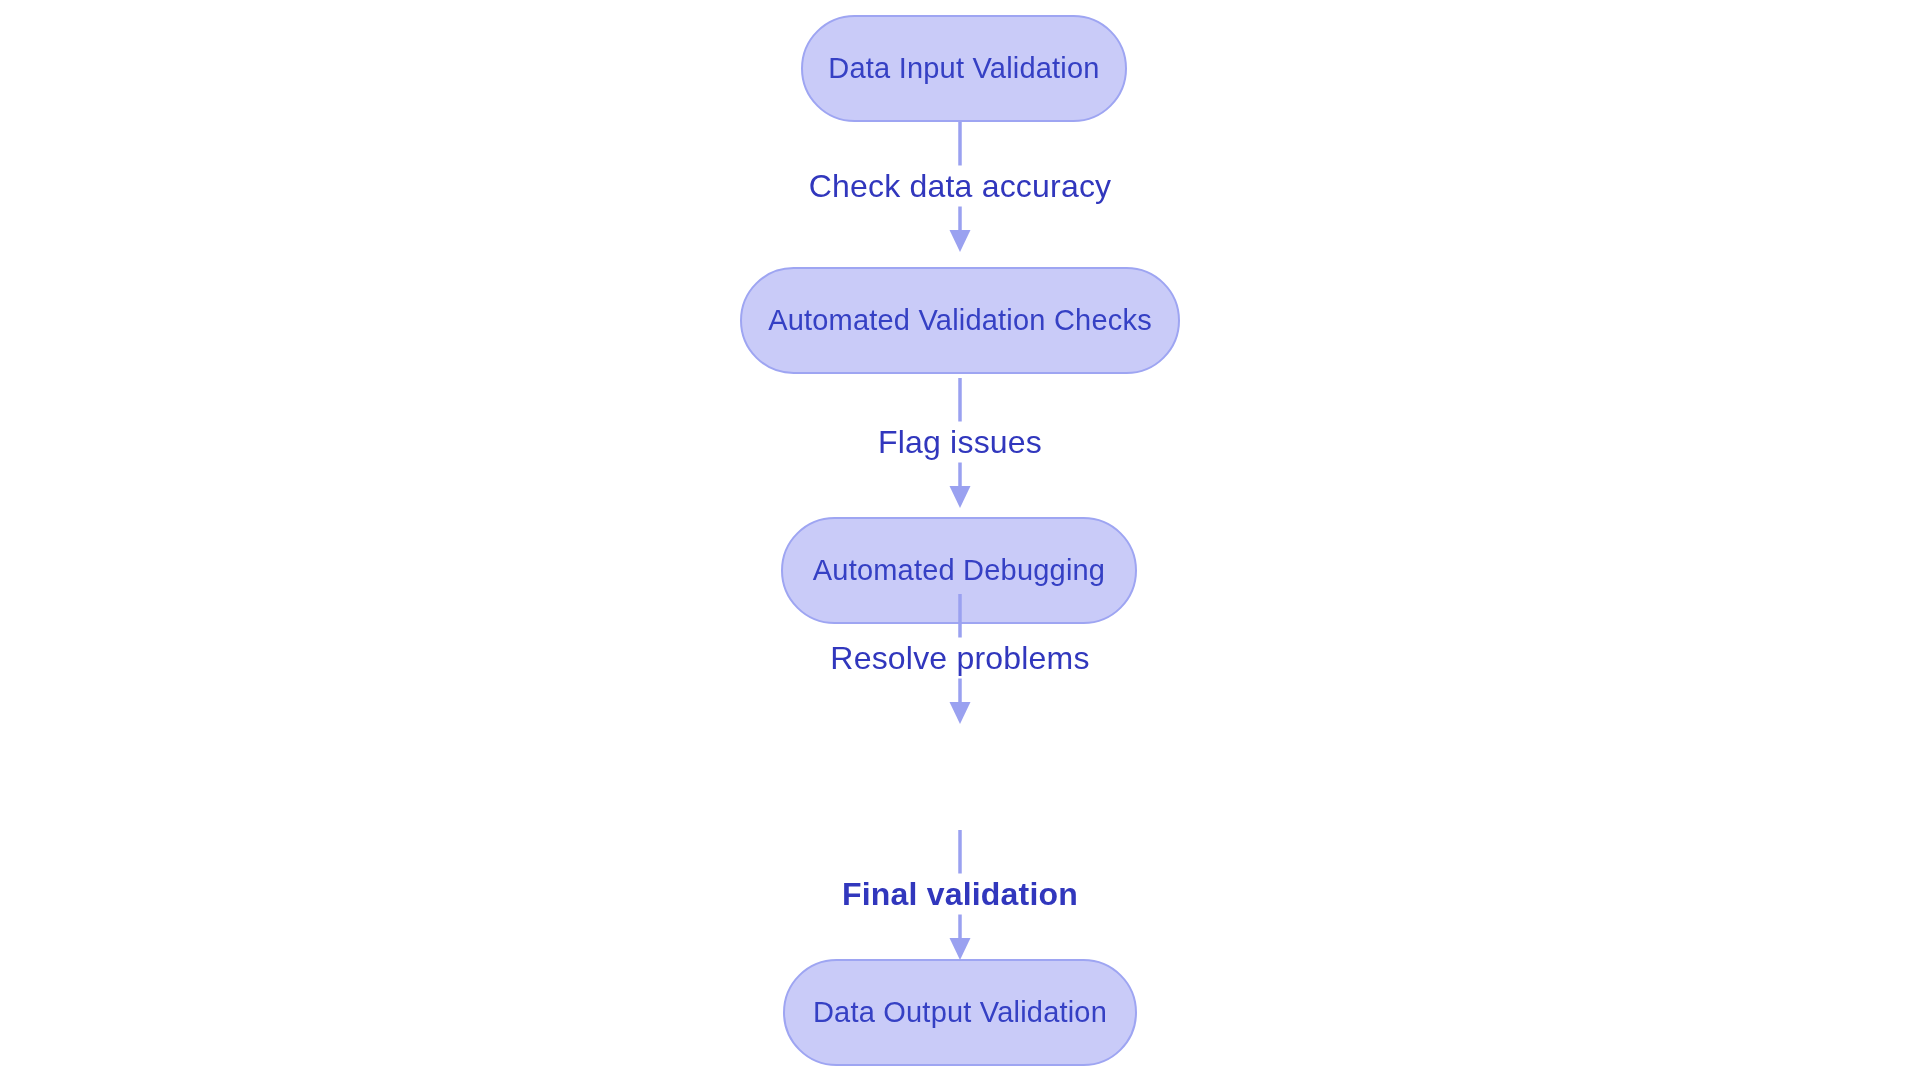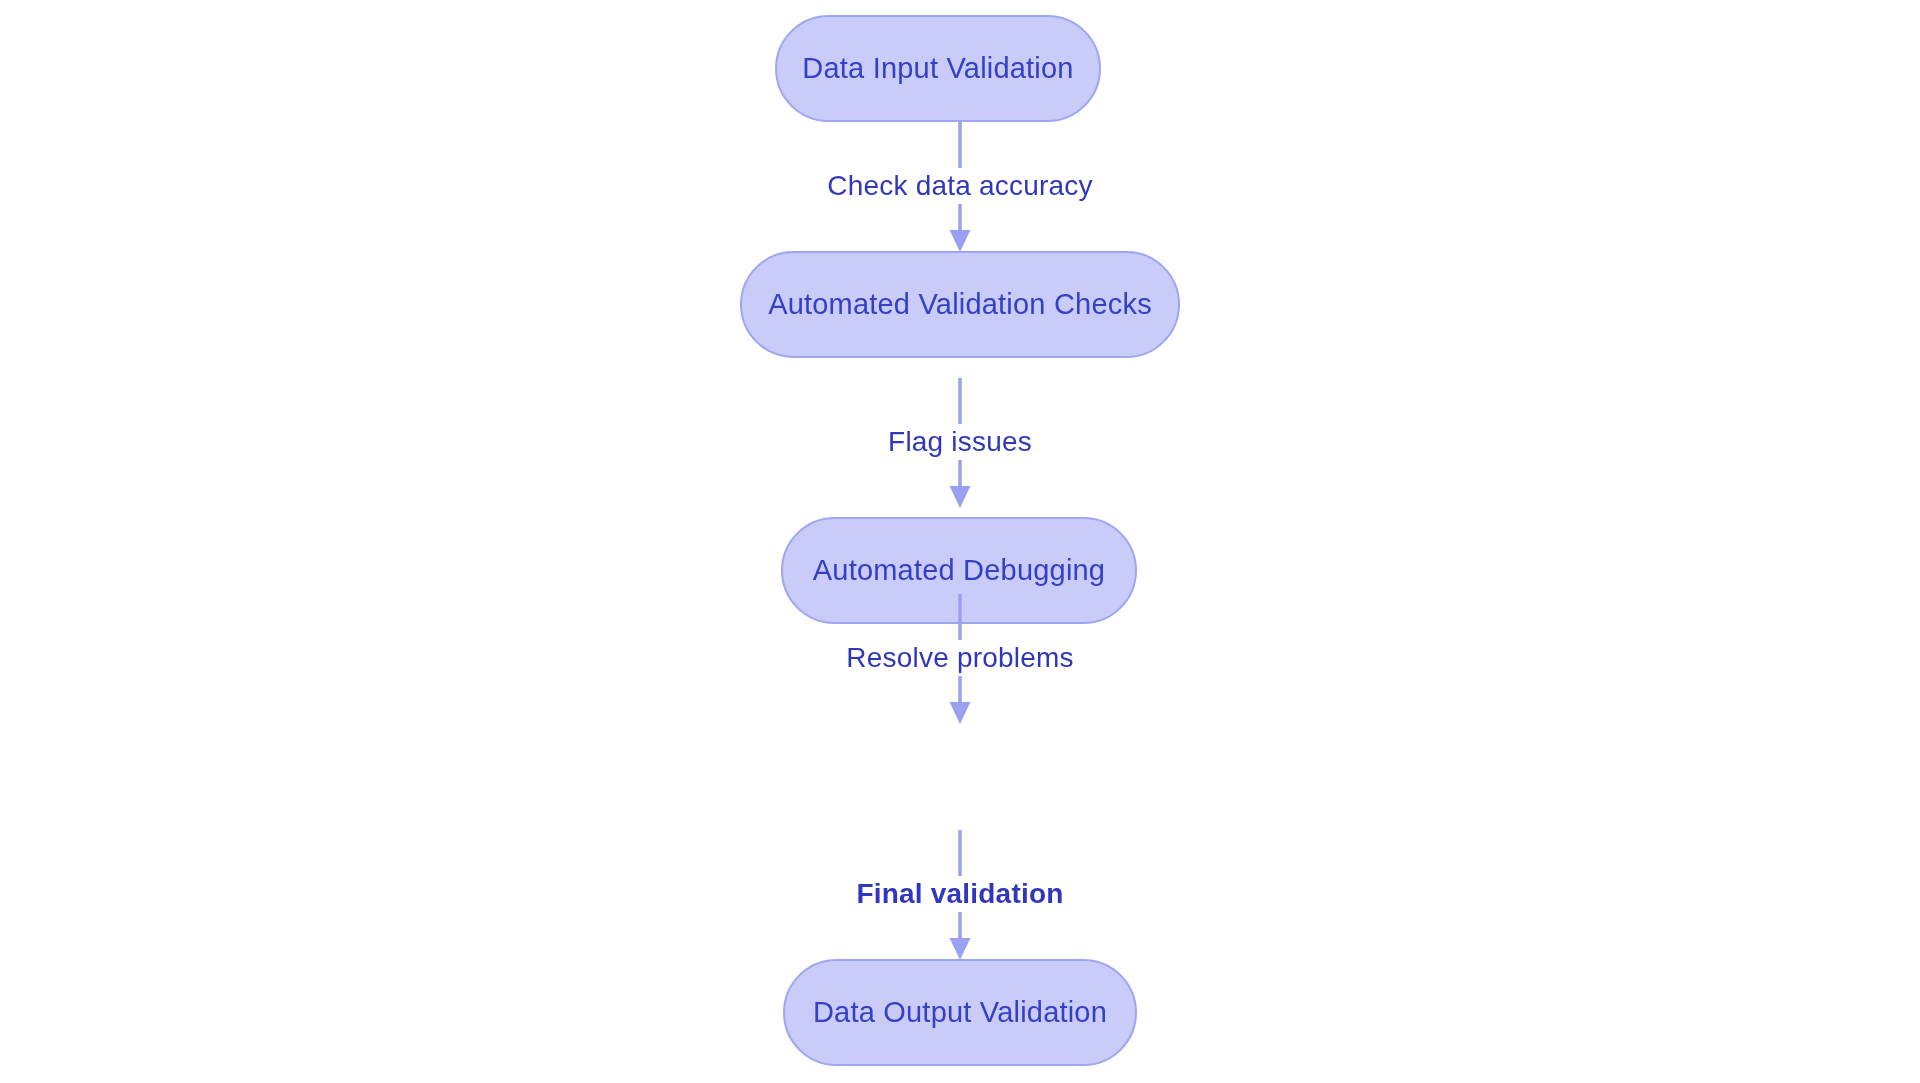--- a/index.html
+++ b/index.html
@@ -34,22 +34,22 @@
     display: flex;
     align-items: center;
     justify-content: center;
   }
   .node-label {
     font-size: 29px;
     color: var(--node-text);
     white-space: nowrap;
     letter-spacing: 0.2px;
   }
-  .n0 { left: 775px; top:  15px; width: 326px; text-align: right; }
-  .n1 { left: 740px; top: 251px; width: 440px; }
+  .n0 { left: 801px; top:  15px; width: 326px; text-align: right; }
+  .n1 { left: 740px; top: 267px; width: 440px; }
   .n2 { left: 781px; top: 487px; width: 356px; margin-top: 30px; }
   .n3 { left: 815px; top: 723px; width: 291px; }
   .n4 { left: 783px; top: 959px; width: 354px; }
 
   .edge {
     position: absolute;
     left: 945px;
     width: 30px;
     height: 130px;
   }
@@ -60,21 +60,21 @@
   .edge svg { display: block; }
   .edge-line   { stroke: var(--edge); stroke-width: 3.5px; }
   .edge-arrow  { fill: var(--edge); }
   .edge-label {
     position: absolute;
     left: 15px;
     top: 64px;
     transform: translate(-50%, -50%);
     background: var(--edge-label-bg);
     color: var(--edge-label-text);
-    font-size: 28px;
+    font-size: 32px;
     white-space: nowrap;
     padding: 2px 8px;
     letter-spacing: 0.2px;
   }
 </style>
 </head>
 <body style="background: rgb(255, 255, 255);">
 
 <div class="canvas">
 

